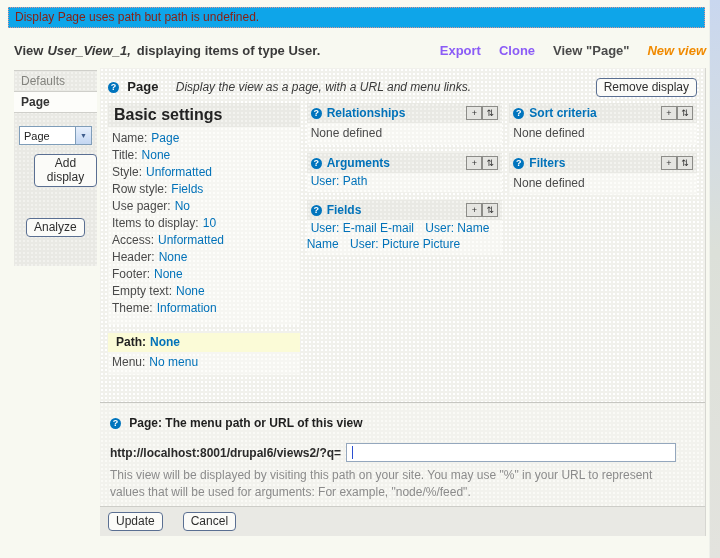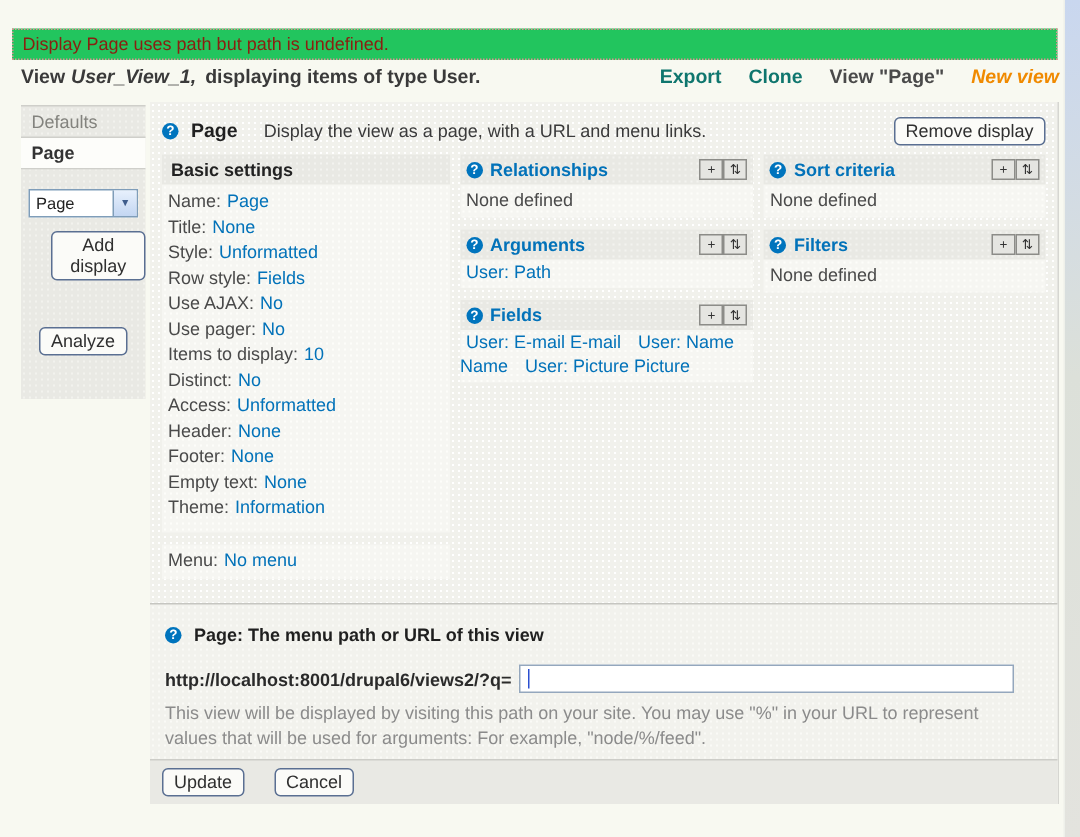--- a/index.html
+++ b/index.html
@@ -5,31 +5,31 @@
   * { box-sizing: border-box; margin: 0; padding: 0; }
   body { font-family: "Liberation Sans", sans-serif; background:#fff; }
   .screen { position:relative; width:720px; height:558px; background:#f8f9f1; overflow:hidden;
             font-size:12px; color:#3c3c3c; }
 
   .dots { background-color:#f1f1ec;
           background-image:radial-gradient(circle, #ffffff 0.9px, rgba(255,255,255,0) 1px);
           background-size:4px 4px; }
 
   
-  .error-bar { position:absolute; left:8px; top:19px; width:697px; height:21px;
-               background:#22c55e; border:1px dotted #dd9494; color:#8a1f11;
+  .error-bar { position:absolute; left:8px; top:7px; width:697px; height:21px;
+               background:#0ea5e9; border:1px dotted #dd9494; color:#8a1f11;
                line-height:19px; padding-left:6px; }
 
   
   .header-row { position:absolute; left:14px; top:43px; width:692px; display:flex;
                 align-items:baseline; font-weight:bold; color:#3a3a3a; font-size:13px; }
   .view-name { font-style:italic; margin:0 4px; }
   .view-desc { margin-left:2px; }
   .header-links { margin-left:auto; display:flex; gap:18px; }
-  .hl-blue { color:#0f766e; cursor:pointer; }
+  .hl-blue { color:#8b5cf6; cursor:pointer; }
   .hl-dark { color:#4a4a4a; cursor:pointer; }
   .hl-orange { color:#f08a00; font-style:italic; cursor:pointer; }
 
   
   .sidebar { position:absolute; left:14px; top:70px; width:83px; height:196px;
              background-color:#e9e9e4;
              background-image:radial-gradient(circle, #f2f2ee 0.8px, rgba(255,255,255,0) 1px);
              background-size:4px 4px; border-top:1px solid #cfcfca; }
   .side-tab { height:21px; line-height:20px; padding-left:7px; border-bottom:1px solid #cfcfca; }
   .tab-defaults { color:#83837e; cursor:pointer; }
@@ -46,21 +46,21 @@
          padding:1px 7px 2px; font-size:12px; color:#2f2f2f; cursor:pointer;
          font-family:"Liberation Sans", sans-serif; }
   .add-display-btn { margin:9px 0 0 20px; }
   .analyze-btn { margin:31px 0 0 12px; }
 
   
   .main-panel { position:absolute; left:100px; top:68px; width:606px; height:468px;
                 border-right:1px solid #d6d6d1; }
   .panel-header { position:relative; padding:11px 8px 4px; }
   .panel-title { font-weight:bold; font-size:13px; color:#1f1f1f; margin-left:5px; }
-  .panel-desc { margin-left:14px; color:#3a3a3a; }
+  .panel-desc { font-style:italic; margin-left:14px; color:#3a3a3a; }
   .remove-display-btn { position:absolute; right:8px; top:10px; }
 
   .help-ic { display:inline-block; width:11px; height:11px; border-radius:50%; background:#0074bd;
              color:#fff; font-size:9px; font-weight:bold; text-align:center; line-height:11px;
              vertical-align:1px; }
 
   .columns { display:flex; gap:7px; padding:5px 8px 0; align-items:flex-start; }
   .col { display:flex; flex-direction:column; gap:8px; }
   .col1 { width:192px; } .col2 { width:196px; } .col3 { width:188px; }
 
@@ -150,40 +150,41 @@
       <span class="panel-title">Page</span>
       <span class="panel-desc">Display the view as a page, with a URL and menu links.</span>
       <button class="btn remove-display-btn">Remove display</button>
     </div>
 
     <div class="columns">
 
       <div class="col col1">
         <div class="bucket">
           <div class="bucket-header">
-            <span class="panel-title" style="font-size:12px;margin-left:2px;color:#222;">Basic settings</span>
+            <span class="panel-title" style="font-size:16px;margin-left:2px;color:#222;">Basic settings</span>
           </div>
           <div class="settings-rows">
             <div class="setting-row"><span class="setting-label">Name:</span><a class="setting-value">Page</a></div>
             <div class="setting-row"><span class="setting-label">Title:</span><a class="setting-value">None</a></div>
             <div class="setting-row"><span class="setting-label">Style:</span><a class="setting-value">Unformatted</a></div>
             <div class="setting-row"><span class="setting-label">Row style:</span><a class="setting-value">Fields</a></div>
-            <div class="setting-row"><span class="setting-label">Use AJAX:</span><a class="setting-value">No</a></div>
             <div class="setting-row"><span class="setting-label">Use pager:</span><a class="setting-value">No</a></div>
             <div class="setting-row"><span class="setting-label">Items to display:</span><a class="setting-value">10</a></div>
-            <div class="setting-row"><span class="setting-label">Distinct:</span><a class="setting-value">No</a></div>
             <div class="setting-row"><span class="setting-label">Access:</span><a class="setting-value">Unformatted</a></div>
             <div class="setting-row"><span class="setting-label">Header:</span><a class="setting-value">None</a></div>
             <div class="setting-row"><span class="setting-label">Footer:</span><a class="setting-value">None</a></div>
             <div class="setting-row"><span class="setting-label">Empty text:</span><a class="setting-value">None</a></div>
             <div class="setting-row"><span class="setting-label">Theme:</span><a class="setting-value">Information</a></div>
           </div>
         </div>
 
         <div class="bucket">
+          <div class="path-row">
+            <span class="setting-label">Path:</span><a class="setting-value">None</a>
+          </div>
           <div class="menu-row">
             <span class="setting-label">Menu:</span><a class="setting-value">No menu</a>
           </div>
         </div>
       </div>
 
       <div class="col col2">
         <div class="bucket bucket-pad">
           <div class="bucket-header">
             <span class="help-ic">?</span>

